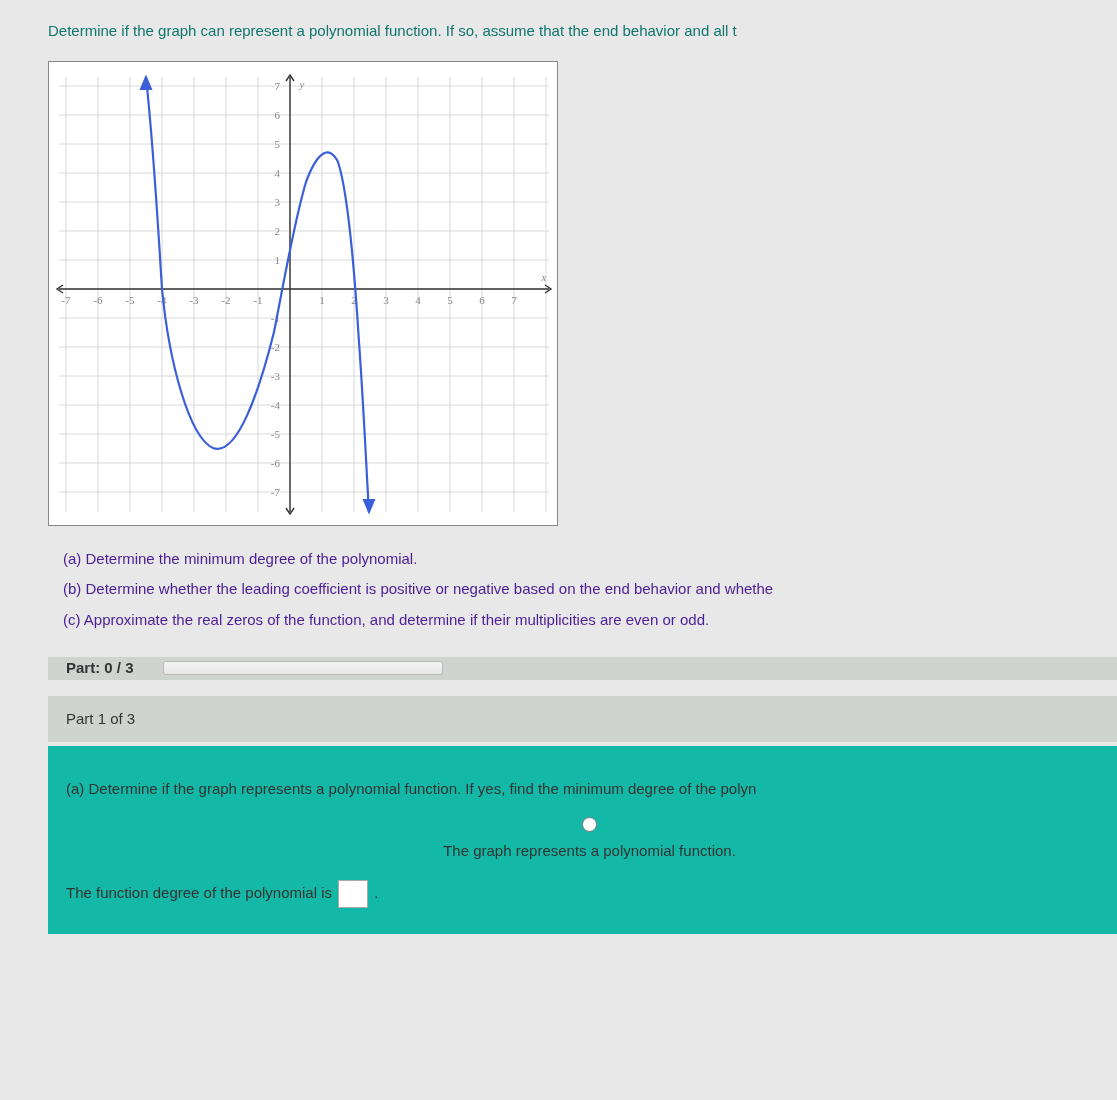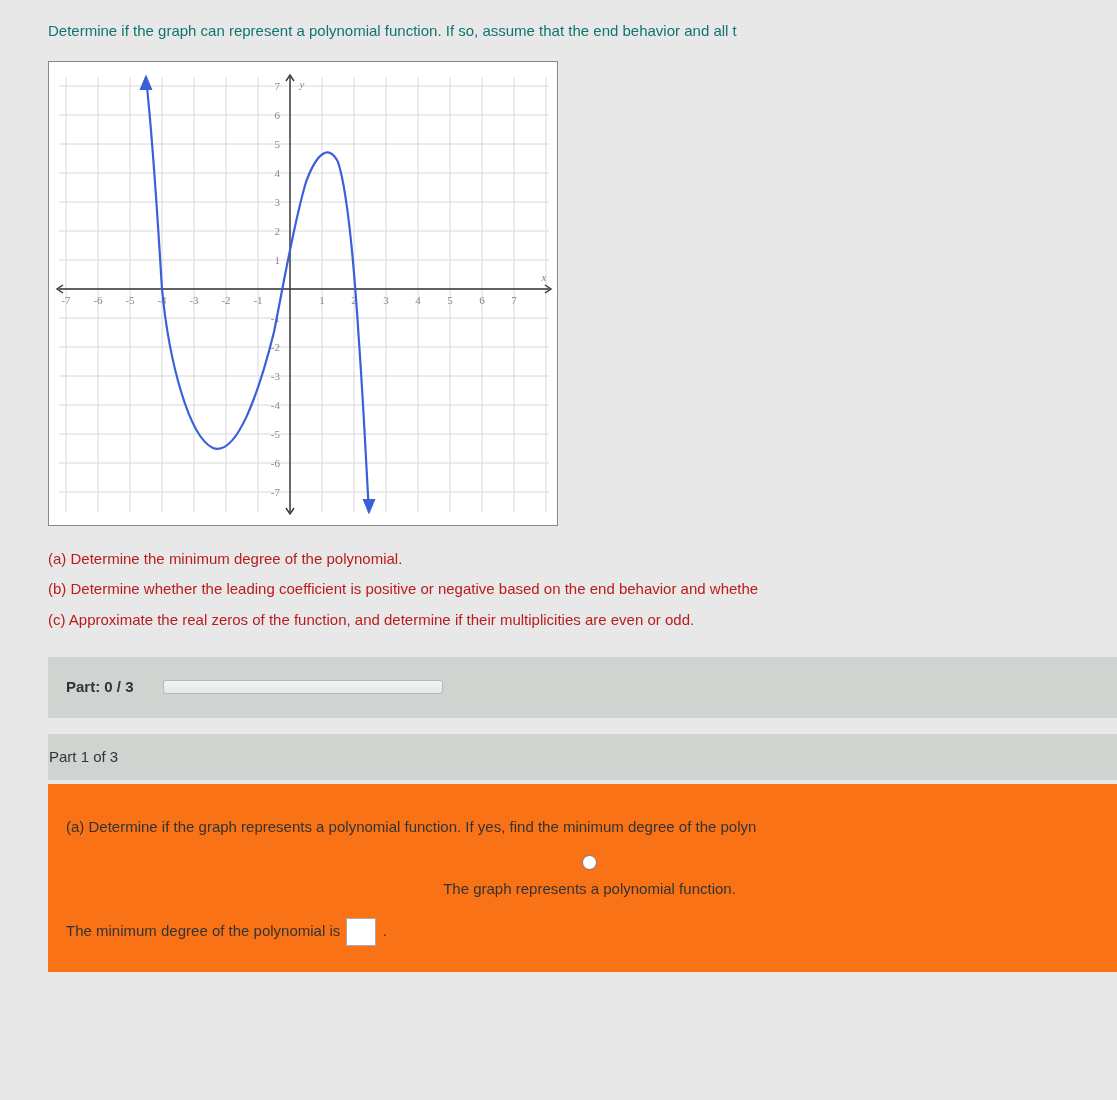--- a/index.html
+++ b/index.html
@@ -21,47 +21,47 @@
       border: 1px solid #888;
       width: 510px;
       height: 465px;
       margin-bottom: 22px;
       position: relative;
     }
     .sub-questions {
       margin-bottom: 26px;
     }
     .sub-questions p {
-      margin: 8px 0;
-      color: #b91c1c;
+      margin: 8px 15px;
+      color: #4c1d95;
     }
     .part-header {
       background: #cfd4d1;
-      padding: 19px 18px;
+      padding: 0 18px;
       margin-bottom: 16px;
       display: flex;
       align-items: center;
       gap: 29px;
     }
     .part-header-label { font-weight: bold; }
     .progress-track {
       display: inline-block;
       width: 280px;
       height: 14px;
       background: linear-gradient(#f4f4f4,#e6e6e6);
       border: 1px solid #b8b8b8;
       border-radius: 3px;
     }
     .part-subheader {
       background: #cfd4d1;
-      padding: 12px 1px;
+      padding: 12px 18px;
       margin-bottom: 4px;
     }
     .part-body {
-      background: #f97316;
+      background: #14b8a6;
       padding: 22px 4px 10px 18px;
     }
     .part-body p { margin: 10px 0 16px 0; }
     .radio-row {
       display: flex;
       align-items: center;
       gap: 8px;
       margin: 8px 0 18px 0;
       flex-direction: column;
     }
@@ -211,18 +211,18 @@
 
 <div class="part-body">
   <p>(a) Determine if the graph represents a polynomial function. If yes, find the minimum degree of the polyn</p>
 
   <div class="radio-row">
     <span class="radio-circle"></span>
     <span>The graph represents a polynomial function.</span>
   </div>
 
   <p>
-    <span>The minimum degree of the polynomial is </span>
+    <span>The function degree of the polynomial is </span>
     <span class="inline-input"></span>
     <span>.</span>
   </p>
 
 </div>
 
 </body></html>

